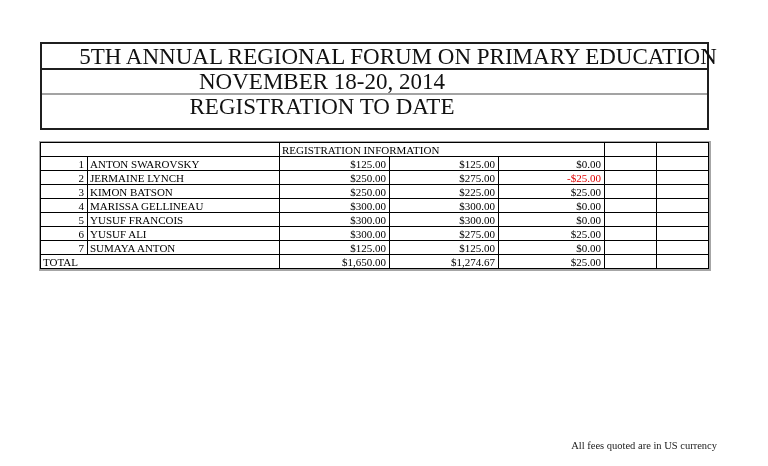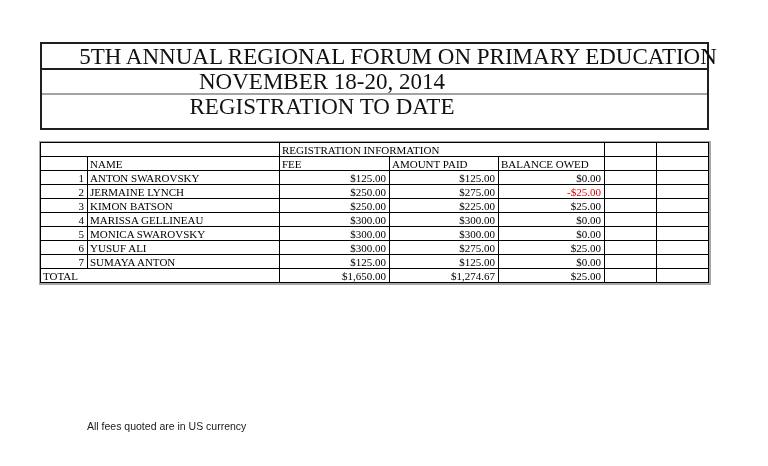--- a/index.html
+++ b/index.html
@@ -51,23 +51,23 @@
     vertical-align:middle;
   }
   td.left{text-align:left;}
   td.right{text-align:right;}
   td.pre{white-space:pre;}
   td.dbl{border-bottom:3px double #000;}
   .neg{color:var(--neg,#e00000);}
 
   
   .footer-note{
-    position:absolute;left:87px;top:420px;width:630px;
-    text-align:left;
-    font-family:Liberation Sans, sans-serif;
+    position:absolute;left:87px;top:440px;width:630px;
+    text-align:right;
+    font-family:Liberation Serif, serif;
     font-size:10.5px;color:#1a1a1a;
   }
 </style>
 </head>
 <body>
 
 <div class="title-block">
   <div class="title-row title-row-1">5TH ANNUAL REGIONAL FORUM ON PRIMARY EDUCATION</div>
   <div class="title-row title-row-2">NOVEMBER 18-20, 2014</div>
   <div class="title-row title-row-3">REGISTRATION TO DATE</div>
@@ -86,29 +86,20 @@
     </colgroup>
 
     <tbody>
         <tr>
       <td colspan="2"></td>
       <td colspan="3" class="left">REGISTRATION INFORMATION</td>
       <td></td>
       <td></td>
     </tr>
 
-    <tr>
-      <td></td>
-      <td class="left">NAME</td>
-      <td class="left">FEE</td>
-      <td class="left">AMOUNT PAID</td>
-      <td class="left pre">BALANCE  OWED</td>
-      <td></td>
-      <td></td>
-    </tr>
 
     <tr>
       <td class="right">1</td>
       <td class="left">ANTON SWAROVSKY</td>
       <td class="right">$125.00</td>
       <td class="right">$125.00</td>
       <td class="right">$0.00</td>
       <td></td>
       <td></td>
     </tr>
@@ -138,21 +129,21 @@
       <td class="left">MARISSA GELLINEAU</td>
       <td class="right">$300.00</td>
       <td class="right">$300.00</td>
       <td class="right">$0.00</td>
       <td></td>
       <td></td>
     </tr>
 
     <tr>
       <td class="right">5</td>
-      <td class="left">MONICA SWAROVSKY</td>
+      <td class="left">YUSUF FRANCOIS</td>
       <td class="right">$300.00</td>
       <td class="right">$300.00</td>
       <td class="right">$0.00</td>
       <td></td>
       <td></td>
     </tr>
 
     <tr>
       <td class="right">6</td>
       <td class="left">YUSUF ALI</td>

